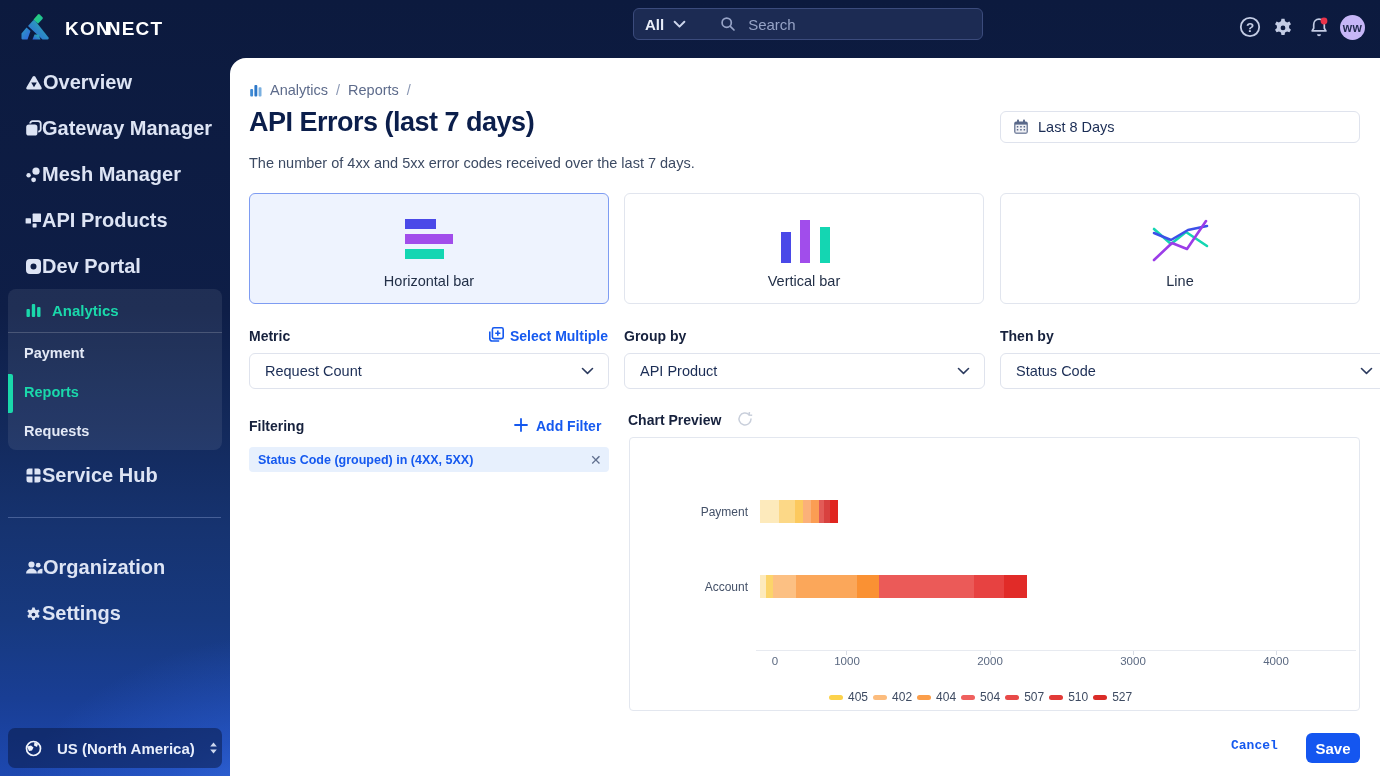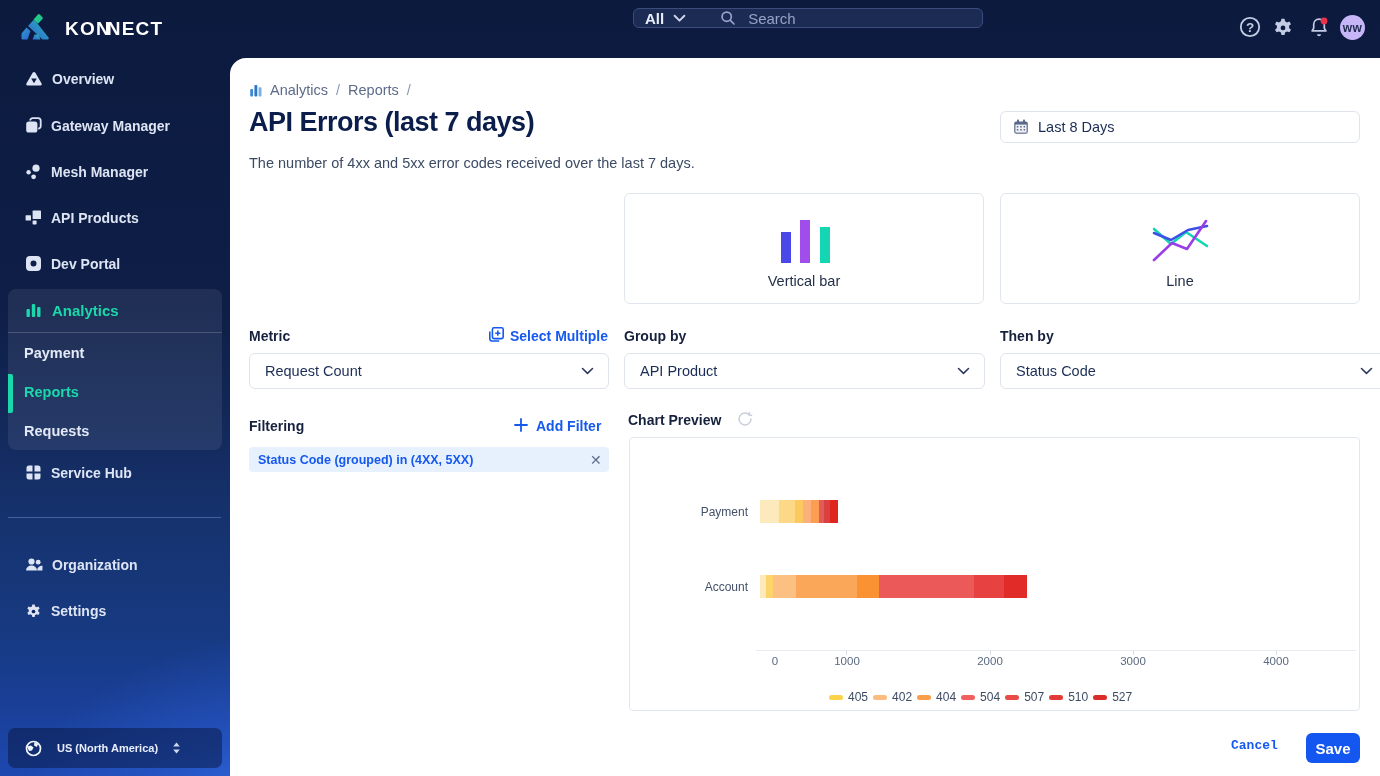--- a/index.html
+++ b/index.html
@@ -6,38 +6,38 @@
 html,body { width:1380px; height:776px; overflow:hidden; }
 body { font-family:"Liberation Sans", sans-serif; }
 #page { position:relative; width:1380px; height:776px;
   background:
     radial-gradient(430px 330px at 300px 870px, rgba(72,132,255,0.9) 0%, rgba(44,96,215,0.5) 42%, rgba(20,45,120,0.0) 72%),
     linear-gradient(180deg, #0c1a3e 0%, #0e1e47 40%, #13295b 55%, #163370 68%, #17397f 80%, #193e94 90%, #1d48b0 100%);
 }
 .abs { position:absolute; }
 
 
-#searchbox { left:633px; top:8px; width:350px; height:20px; background:#1c2b53; border:1px solid #3b4b7c; border-radius:6px; display:flex; align-items:center; }
+#searchbox { left:633px; top:8px; width:350px; height:32px; background:#1c2b53; border:1px solid #3b4b7c; border-radius:6px; display:flex; align-items:center; }
 #searchbox .all { color:#e9eef9; font-size:15px; font-weight:bold; margin-left:11px; }
 #searchbox .chev { margin-left:9px; }
 #searchbox .sicon { margin-left:34px; }
 #searchbox .ph { color:#96a3c6; font-size:15px; margin-left:12px; }
 .topicon { position:absolute; top:16px; }
 #avatar { left:1340px; top:15px; width:25px; height:25px; border-radius:50%; background:#c6b6f7; color:#222b50; font-size:12px; font-weight:bold; display:flex; align-items:center; justify-content:center; letter-spacing:0.3px; }
 
 
-.navitem { position:absolute; left:25px; display:flex; align-items:center; gap:9px; color:#dde4f4; font-size:14px; font-weight:bold; }
+.navitem { position:absolute; left:25px; display:flex; align-items:center; color:#dde4f4; font-size:20px; font-weight:bold; }
 .navitem svg { flex:0 0 auto; }
 #anbox { left:8px; top:289px; width:214px; height:161px; background:rgba(255,255,255,0.08); border-radius:8px; }
 #anhead { left:25px; top:302px; display:flex; gap:10px; align-items:center; color:#1ad8ab; font-size:15px; font-weight:bold; }
 #andiv { left:8px; top:332px; width:214px; height:1px; background:rgba(255,255,255,0.18); }
 .subitem { position:absolute; left:24px; color:#e3e9f6; font-size:14.5px; font-weight:bold; }
 #repbar { left:8px; top:374px; width:5px; height:39px; background:#1ad8ab; border-radius:0 2px 2px 0; }
 #sidediv { left:8px; top:517px; width:213px; height:1px; background:rgba(160,180,230,0.35); }
-#region { left:8px; top:728px; width:214px; height:40px; background:rgba(7,22,62,0.50); border-radius:7px; display:flex; align-items:center; color:#e8eefb; font-size:11px; font-weight:bold; }
+#region { left:8px; top:728px; width:214px; height:40px; background:rgba(7,22,62,0.50); border-radius:7px; display:flex; align-items:center; color:#e8eefb; font-size:15px; font-weight:bold; }
 
 
 #main { left:230px; top:58px; width:1150px; height:718px; background:#ffffff; border-radius:16px 0 0 0; }
 #crumb { left:250px; top:82px; display:flex; align-items:center; gap:8px; color:#5d6b8b; font-size:14.5px; }
 #title { left:249px; top:107px; color:#0b1e4b; font-size:27px; font-weight:bold; letter-spacing:-0.5px; }
 #datepick { left:1000px; top:111px; width:360px; height:32px; border:1px solid #dfe3ed; border-radius:6px; display:flex; align-items:center; background:#fff; }
 #datepick span { color:#1b2d55; font-size:14.5px; margin-left:9px; }
 #desc { left:249px; top:155px; color:#3c4a63; font-size:14.5px; }
 
 .card { position:absolute; top:193px; width:360px; height:111px; background:#fff; border:1px solid #e1e5ee; border-radius:6px; }
@@ -235,20 +235,26 @@
           <rect x="10.6" y="7" width="1.5" height="1.5"></rect>
           <rect x="3.8" y="10" width="1.5" height="1.5"></rect>
           <rect x="7.2" y="10" width="1.5" height="1.5"></rect>
           <rect x="10.6" y="10" width="1.5" height="1.5"></rect>
         </g>
       </svg>
     <span>Last 8 Days</span>
   </div>
   <div class="abs" id="desc">The number of 4xx and 5xx error codes received over the last 7 days.</div>
 
+  <div class="card sel" style="left:249px;">
+    <div class="abs" style="left:155px; top:25px; width:31px; height:10px; background:#4a49e8;"></div>
+    <div class="abs" style="left:155px; top:40px; width:48px; height:10px; background:#a14deb;"></div>
+    <div class="abs" style="left:155px; top:55px; width:39px; height:10px; background:#14d6b2;"></div>
+    <div class="cap">Horizontal bar</div>
+  </div>
   <div class="card" style="left:624px;">
     <div class="abs" style="left:156px; top:38px; width:10px; height:31px; background:#4a49e8;"></div>
     <div class="abs" style="left:175px; top:26px; width:10px; height:43px; background:#a14deb;"></div>
     <div class="abs" style="left:195px; top:33px; width:10px; height:36px; background:#14d6b2;"></div>
     <div class="cap">Vertical bar</div>
   </div>
   <div class="card" style="left:1000px;">
     <svg class="abs" style="left:145px; top:22px;" width="64" height="48" viewBox="0 0 64 48">
       <polyline points="8,13 25,28 40,16 61,30" fill="none" stroke="#14d6b2" stroke-width="2.6" stroke-linecap="round" stroke-linejoin="round"></polyline>
       <polyline points="8,17 25,24 42,14 61,10" fill="none" stroke="#3c50e8" stroke-width="2.6" stroke-linecap="round" stroke-linejoin="round"></polyline>

